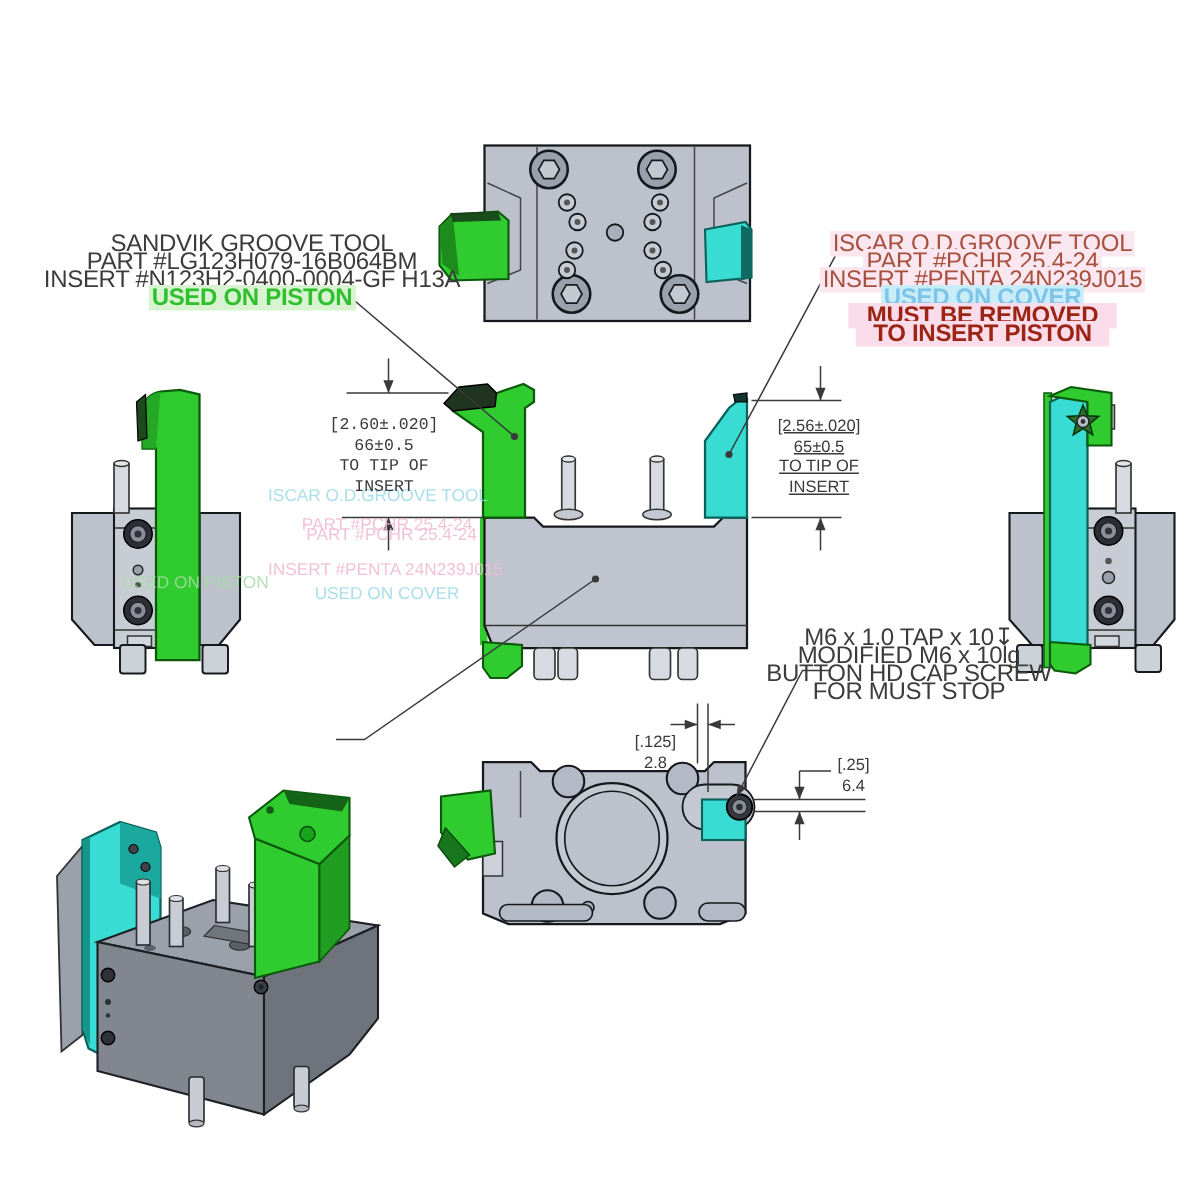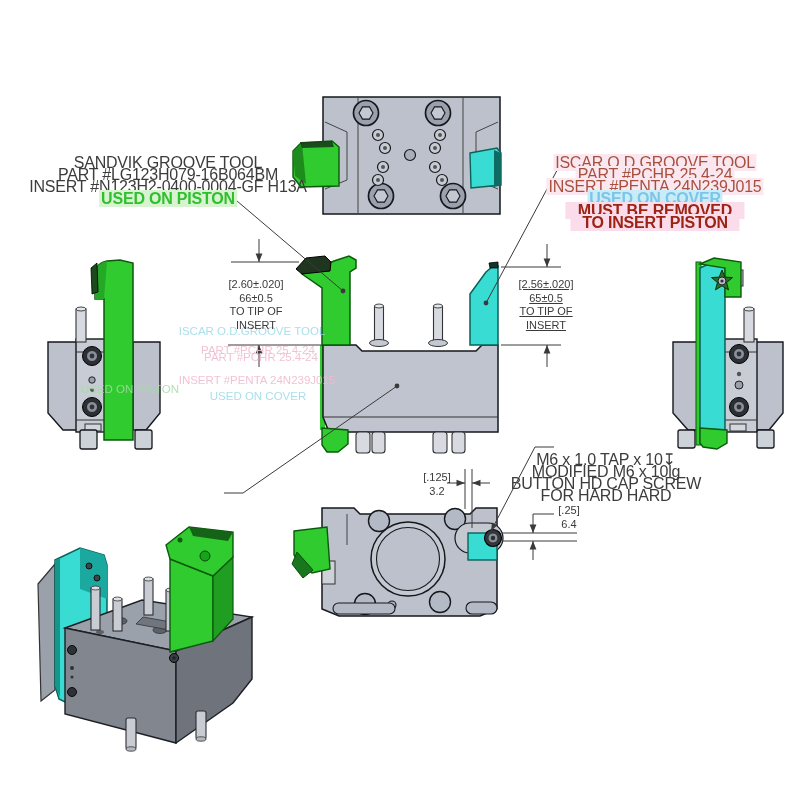--- a/index.html
+++ b/index.html
@@ -283,45 +283,45 @@
 
   <div class="ann" style="left:655px;top:157px;">
     <div><span class="red">ISCAR O.D.GROOVE TOOL</span></div>
     <div><span class="red">PART #PCHR 25.4-24</span></div>
     <div><span class="red">INSERT #PENTA 24N239J015</span></div>
     <div><span class="blue">USED ON COVER</span></div>
     <div><span class="red-bold">MUST BE REMOVED</span></div>
     <div><span class="red-bold">TO INSERT PISTON</span></div>
   </div>
 
-  <div class="ann dim" style="left:256px;top:278px;">
+  <div class="ann dim" style="left:256px;top:278px;font-family:Liberation Mono, monospace;">
     <div>[2.60±.020]</div>
     <div>66±0.5</div>
     <div>TO TIP OF</div>
     <div>INSERT</div>
   </div>
 
   <div class="ann dim" style="left:546px;top:278px;text-decoration:underline;">
     <div>[2.56±.020]</div>
     <div>65±0.5</div>
     <div>TO TIP OF</div>
     <div>INSERT</div>
   </div>
 
 
-  <div class="ann m6" style="left:606px;top:454px;">
+  <div class="ann m6" style="left:606px;top:420px;">
     <div>M6 x 1.0 TAP x 10↧</div>
     <div>MODIFIED M6 x 10lg</div>
     <div>BUTTON HD CAP SCREW</div>
-    <div>FOR HARD HARD</div>
-  </div>
-
-  <div class="ann dim" style="left:437px;top:471px;">
+    <div>FOR MUST STOP</div>
+  </div>
+
+  <div class="ann dim" style="left:437px;top:489px;">
     <div>[.125]</div>
-    <div>3.2</div>
+    <div>2.8</div>
   </div>
 
   <div class="ann dim" style="left:569px;top:504px;text-align:center;">
     <div>[.25]</div>
     <div>6.4</div>
   </div>
 
 </div>
 
 </body></html>

